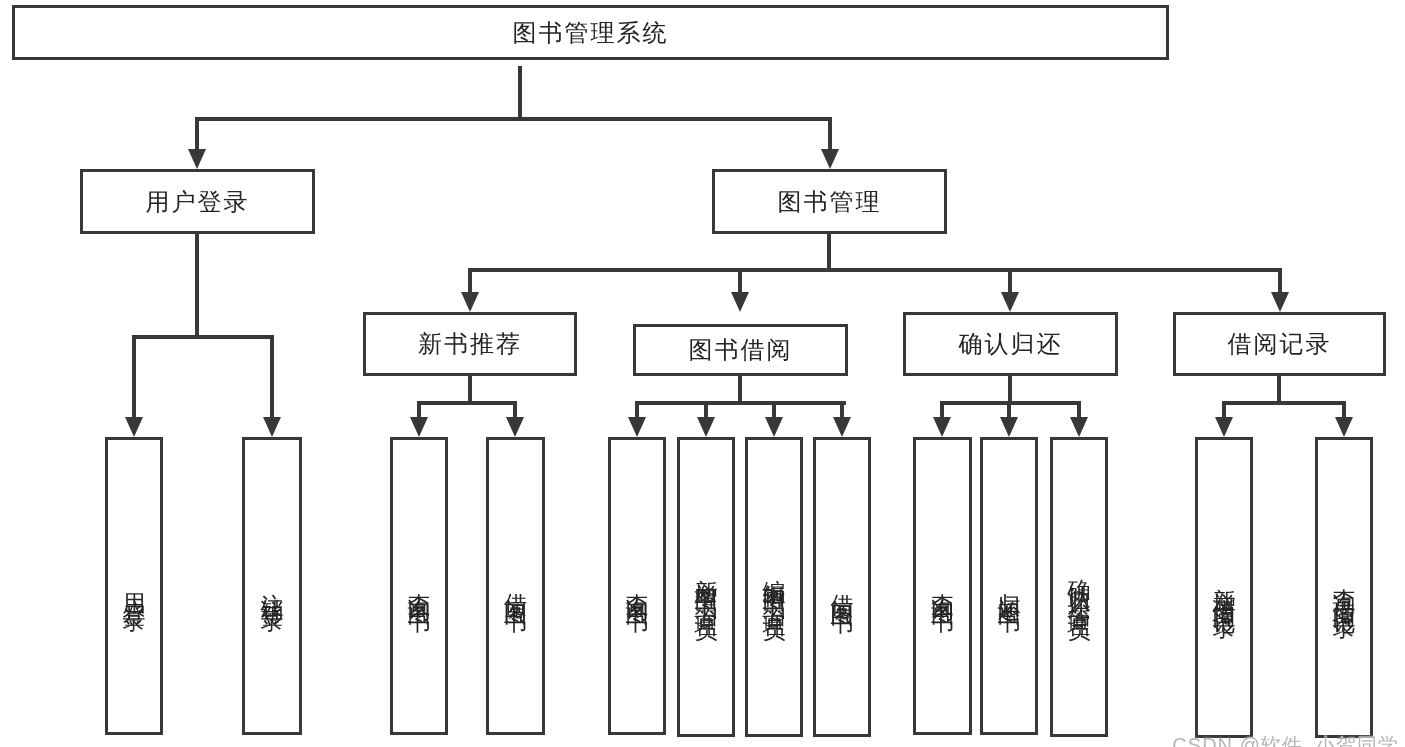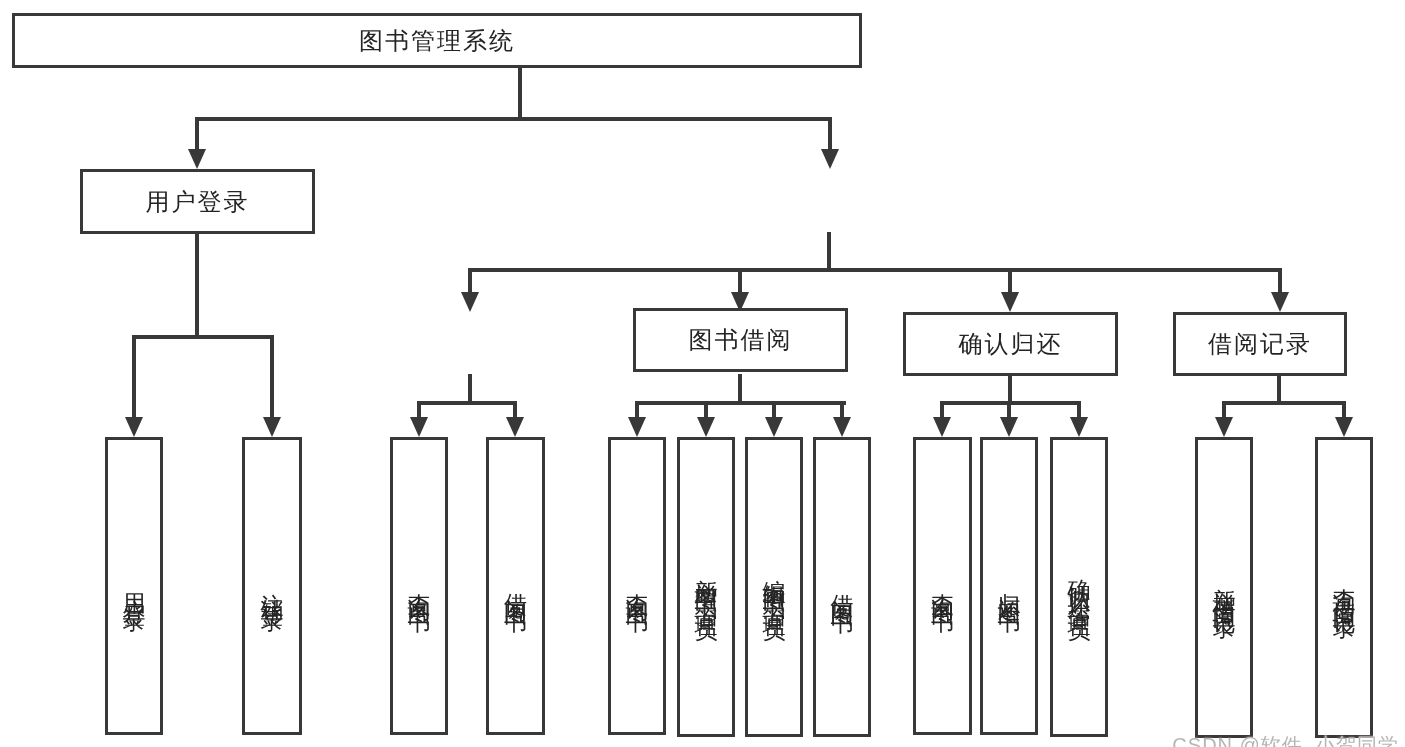--- a/index.html
+++ b/index.html
@@ -117,35 +117,41 @@
     <div class="hline" style="left: 132px; top: 335px; width: 142px;"></div>
     <div class="hline" style="left: 195px; top: 117px; width: 637px;"></div>
     <div class="vline" style="left: 1277px; top: 374px; height: 31px;"></div>
     <div class="vline" style="left: 1008px; top: 374px; height: 31px;"></div>
     <div class="vline" style="left: 738px; top: 374px; height: 31px;"></div>
     <div class="vline" style="left: 468px; top: 374px; height: 31px;"></div>
     <div class="vline" style="left: 827px; top: 232px; height: 40px;"></div>
     <div class="vline" style="left: 195px; top: 232px; height: 107px;"></div>
     <div class="vline" style="left: 518px; top: 66px; height: 55px;"></div>
 
-  <div class="box" style="left:12px;top:13px;width:850px;height:55px">
+  <div class="box" style="left:12px;top:5px;width:1157px;height:55px">
     <span class="lbl">图书管理系统</span>
   </div>
 
   <div class="box" style="left:80px;top:169px;width:235px;height:65px">
     <span class="lbl">用户登录</span>
   </div>
+  <div class="box" style="left:712px;top:169px;width:235px;height:65px">
+    <span class="lbl">图书管理</span>
+  </div>
 
-  <div class="box" style="left:633px;top:308px;width:215px;height:64px">
+  <div class="box" style="left:363px;top:312px;width:214px;height:64px">
+    <span class="lbl">新书推荐</span>
+  </div>
+  <div class="box" style="left:633px;top:324px;width:215px;height:52px">
     <span class="lbl">图书借阅</span>
   </div>
   <div class="box" style="left:903px;top:312px;width:215px;height:64px">
     <span class="lbl">确认归还</span>
   </div>
-  <div class="box" style="left:1173px;top:312px;width:174px;height:64px">
+  <div class="box" style="left:1173px;top:312px;width:213px;height:64px">
     <span class="lbl">借阅记录</span>
   </div>
 
   <div class="box" style="left:105px;top:437px;width:58px;height:298px">
     <span class="lbl v">用户登录</span>
   </div>
   <div class="box" style="left:242px;top:437px;width:60px;height:298px">
     <span class="lbl v">注销登录</span>
   </div>
 

